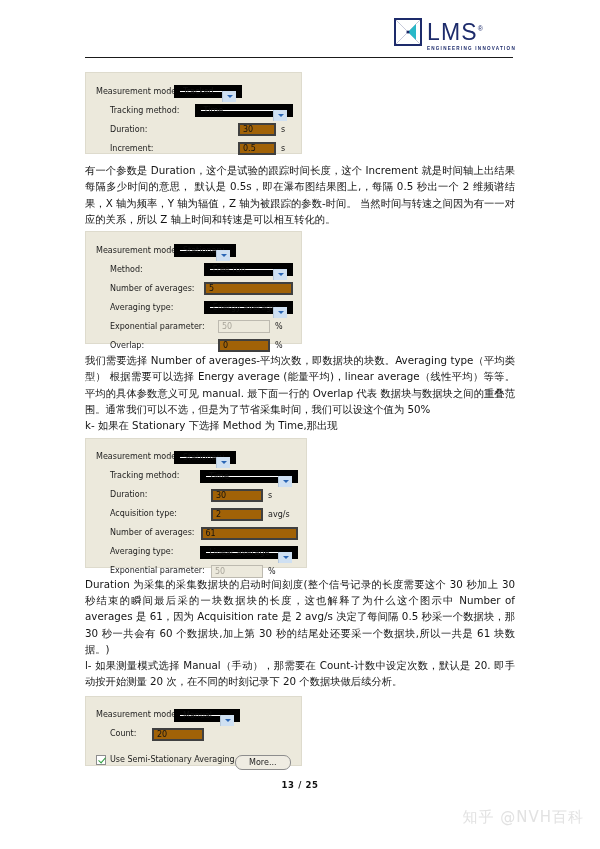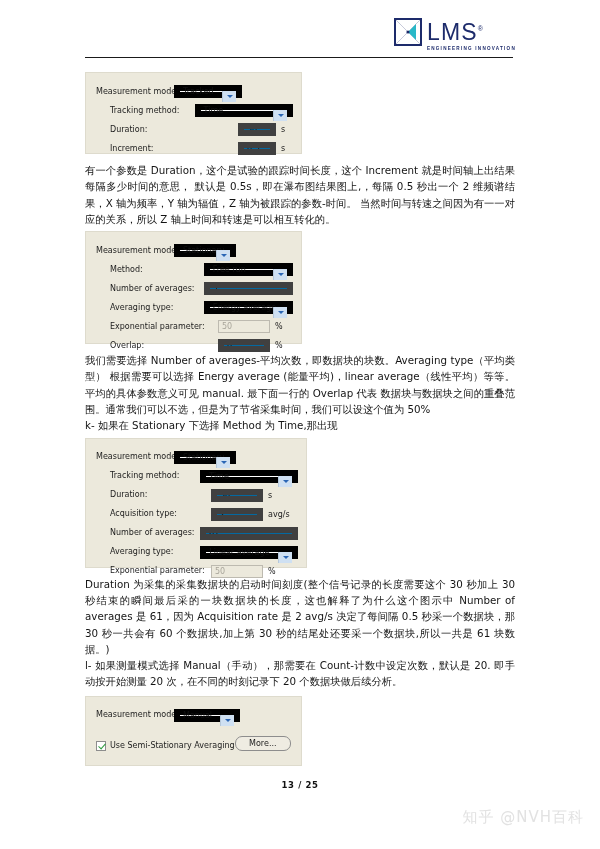--- a/index.html
+++ b/index.html
@@ -156,22 +156,22 @@
   .chev {
     width: 0; height: 0;
     border-left: 3px solid transparent;
     border-right: 3px solid transparent;
     border-top: 3.5px solid #2b66b5;
   }
 
   
   .tinput {
     height: 13px;
-    background: #0369a1;
-    border: 6px solid #404040;
+    background: #a16207;
+    border: 2px solid #404040;
     box-sizing: border-box;
     font-size: 8px;
     color: #111;
     padding-left: 3px;
     line-height: 11px;
     display: flex;
     align-items: center;
     overflow: hidden;
     white-space: nowrap;
   }
@@ -225,21 +225,21 @@
     width: 217px;
     height: 70px;
     padding: 9px 8px 6px 10px;
   }
   #dlg-manual .l1 { width: 78px; }
   #dlg-manual .combo-mode { width: 66px; }
   #dlg-manual .l2 { width: 42px; }
   #dlg-manual .in-count { width: 52px; }
   .dlg-bottom {
     display: flex;
-    align-items: flex-end;
+    align-items: flex-start;
     justify-content: space-between;
     margin-top: 11px;
     padding-right: 2px;
   }
   .chk-wrap {
     display: flex;
     align-items: center;
   }
   .chkbox {
     width: 10px; height: 10px;
@@ -479,20 +479,24 @@
   <div class="dlg" id="dlg-manual">
     <div class="dlg-row">
       <span class="dlg-label l1">Measurement mode:</span>
       <span class="combo combo-mode">
         <span class="combo-val">Manual</span>
         <span class="combo-btn">
             <span class="chev"></span>
           </span>
       </span>
     </div>
+    <div class="dlg-row">
+      <span class="dlg-label l2 ind">Count:</span>
+      <span class="tinput in-count">20</span>
+    </div>
     <div class="dlg-bottom">
       <span class="chk-wrap">
         <span class="chkbox"></span>
         <span class="chk-label">Use Semi-Stationary Averaging</span>
       </span>
       <span class="btn-more">More...</span>
     </div>
   </div>
 
 </div>

